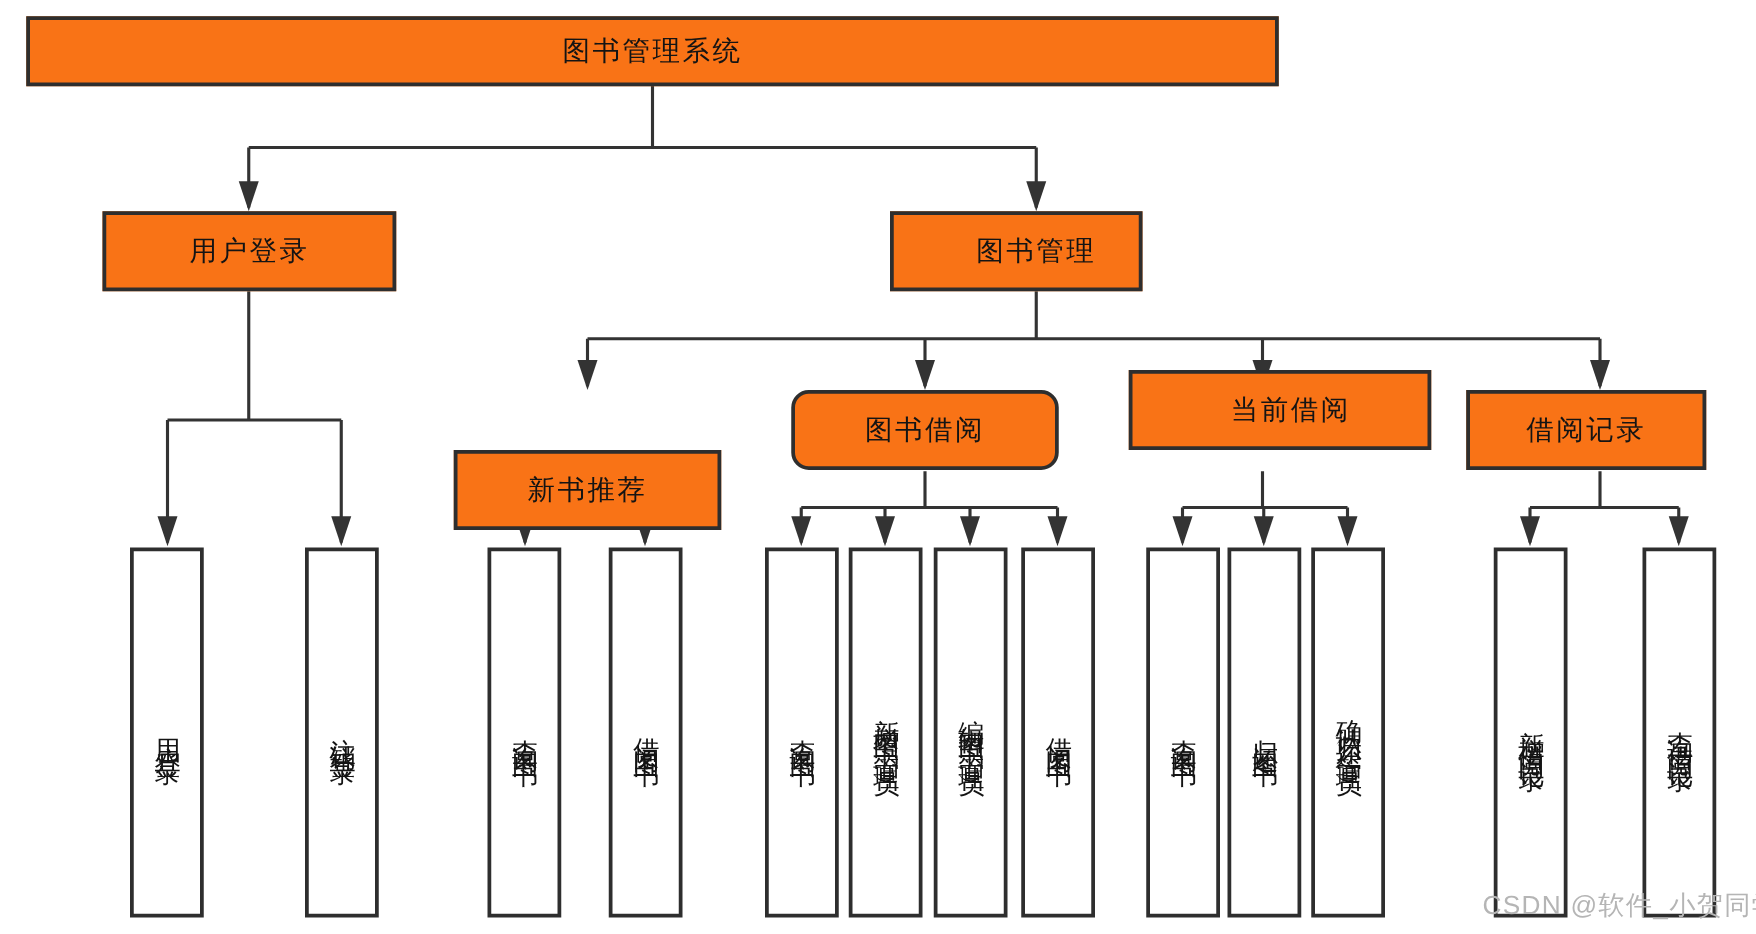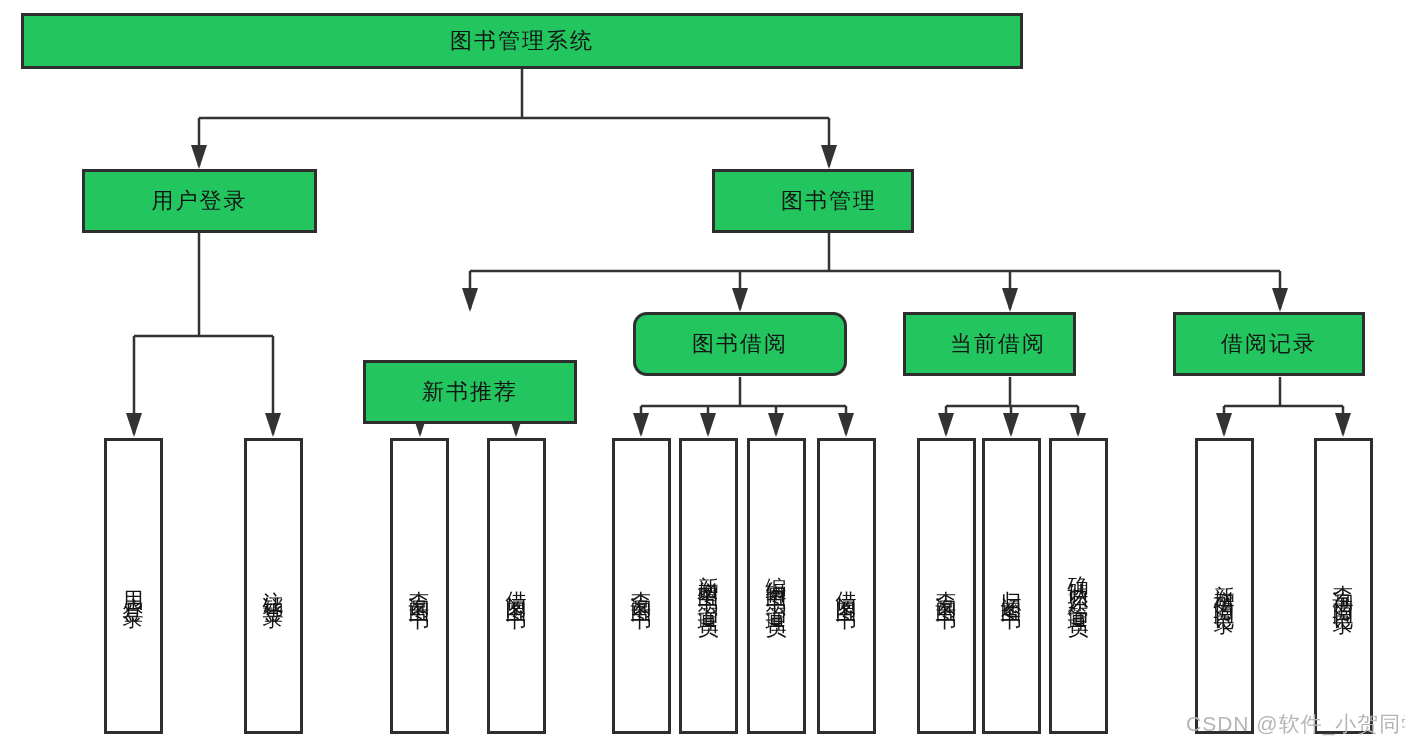--- a/index.html
+++ b/index.html
@@ -17,21 +17,21 @@
   }
   #connectors {
     position: absolute;
     left: 0;
     top: 0;
     z-index: 0;
   }
   .node {
     position: absolute;
     box-sizing: border-box;
-    background: #22c55e;
+    background: #f97316;
     border: 3px solid #2e2e2e;
     display: flex;
     align-items: center;
     justify-content: center;
     z-index: 1;
   }
   .node .hlabel {
     font-size: 22px;
     letter-spacing: 2px;
     color: #141414;
@@ -128,21 +128,21 @@
   <div class="node" style="left:712px; top:169px; width:202px; height:64px;padding-left:32px;">
     <span class="hlabel">图书管理</span>
   </div>
 
   <div class="node" style="left:363px; top:312px; width:214px; height:64px;margin-top:48px;">
     <span class="hlabel">新书推荐</span>
   </div>
   <div class="node" style="left:633px; top:312px; width:214px; height:64px;border-radius:14px;">
     <span class="hlabel">图书借阅</span>
   </div>
-  <div class="node" style="left:903px; top:312px; width:173px; height:64px;padding-left:17px;">
+  <div class="node" style="left:903px; top:296px; width:242px; height:64px;padding-left:17px;">
     <span class="hlabel">当前借阅</span>
   </div>
   <div class="node" style="left:1173px; top:312px; width:192px; height:64px;">
     <span class="hlabel">借阅记录</span>
   </div>
 
   <div class="leaf" style="left:104px; top:438px; width:59px; height:296px;">
     <span class="vlabel">用户登录</span>
   </div>
   <div class="leaf" style="left:244px; top:438px; width:59px; height:296px;">

